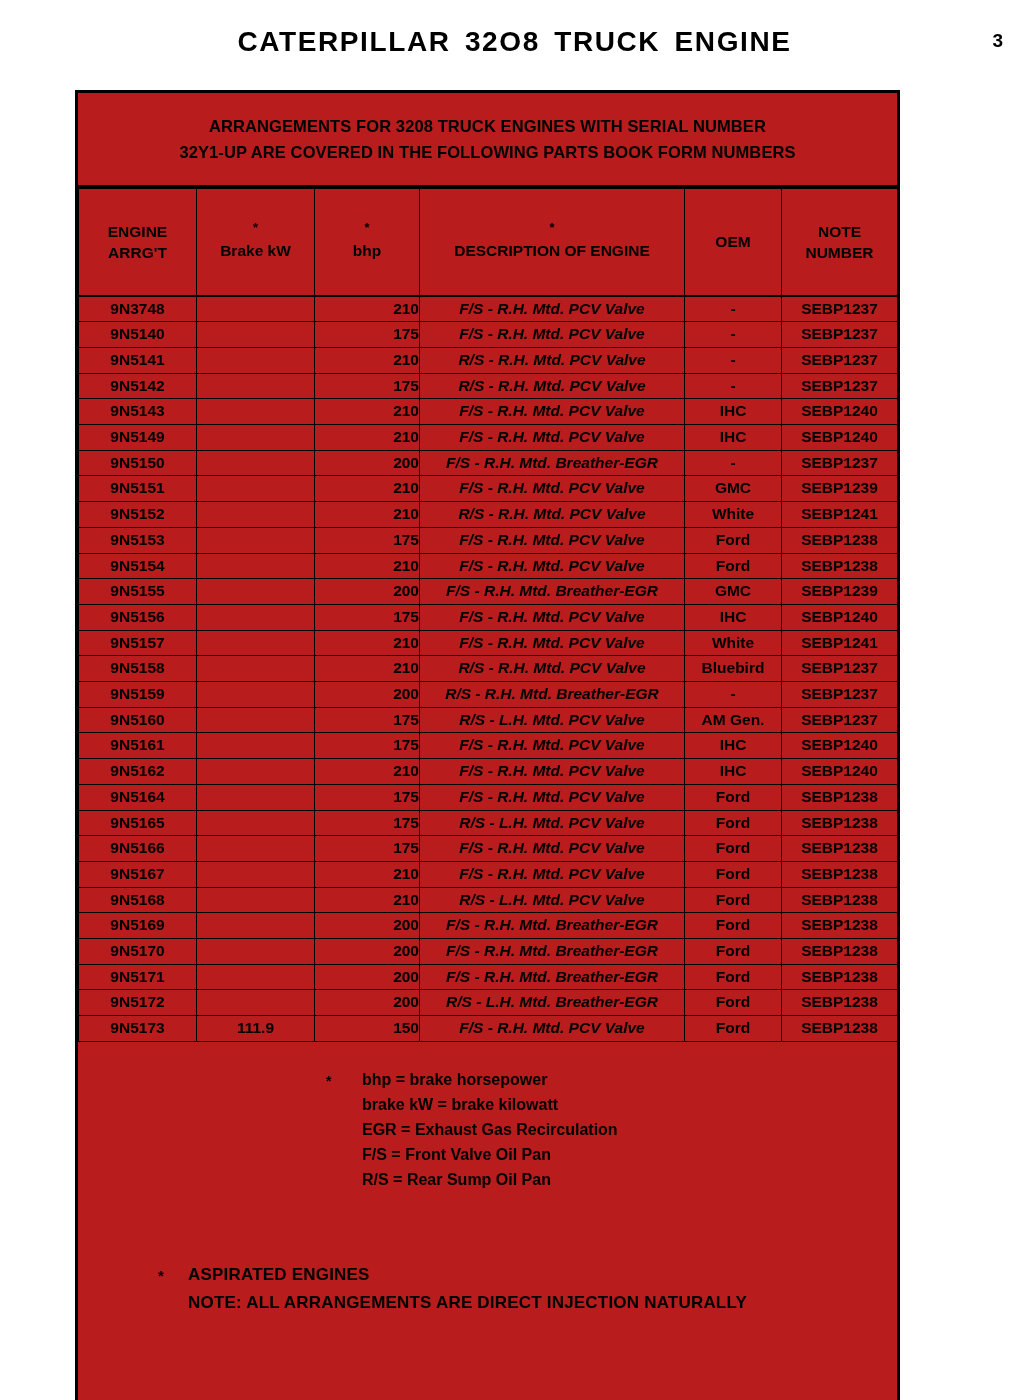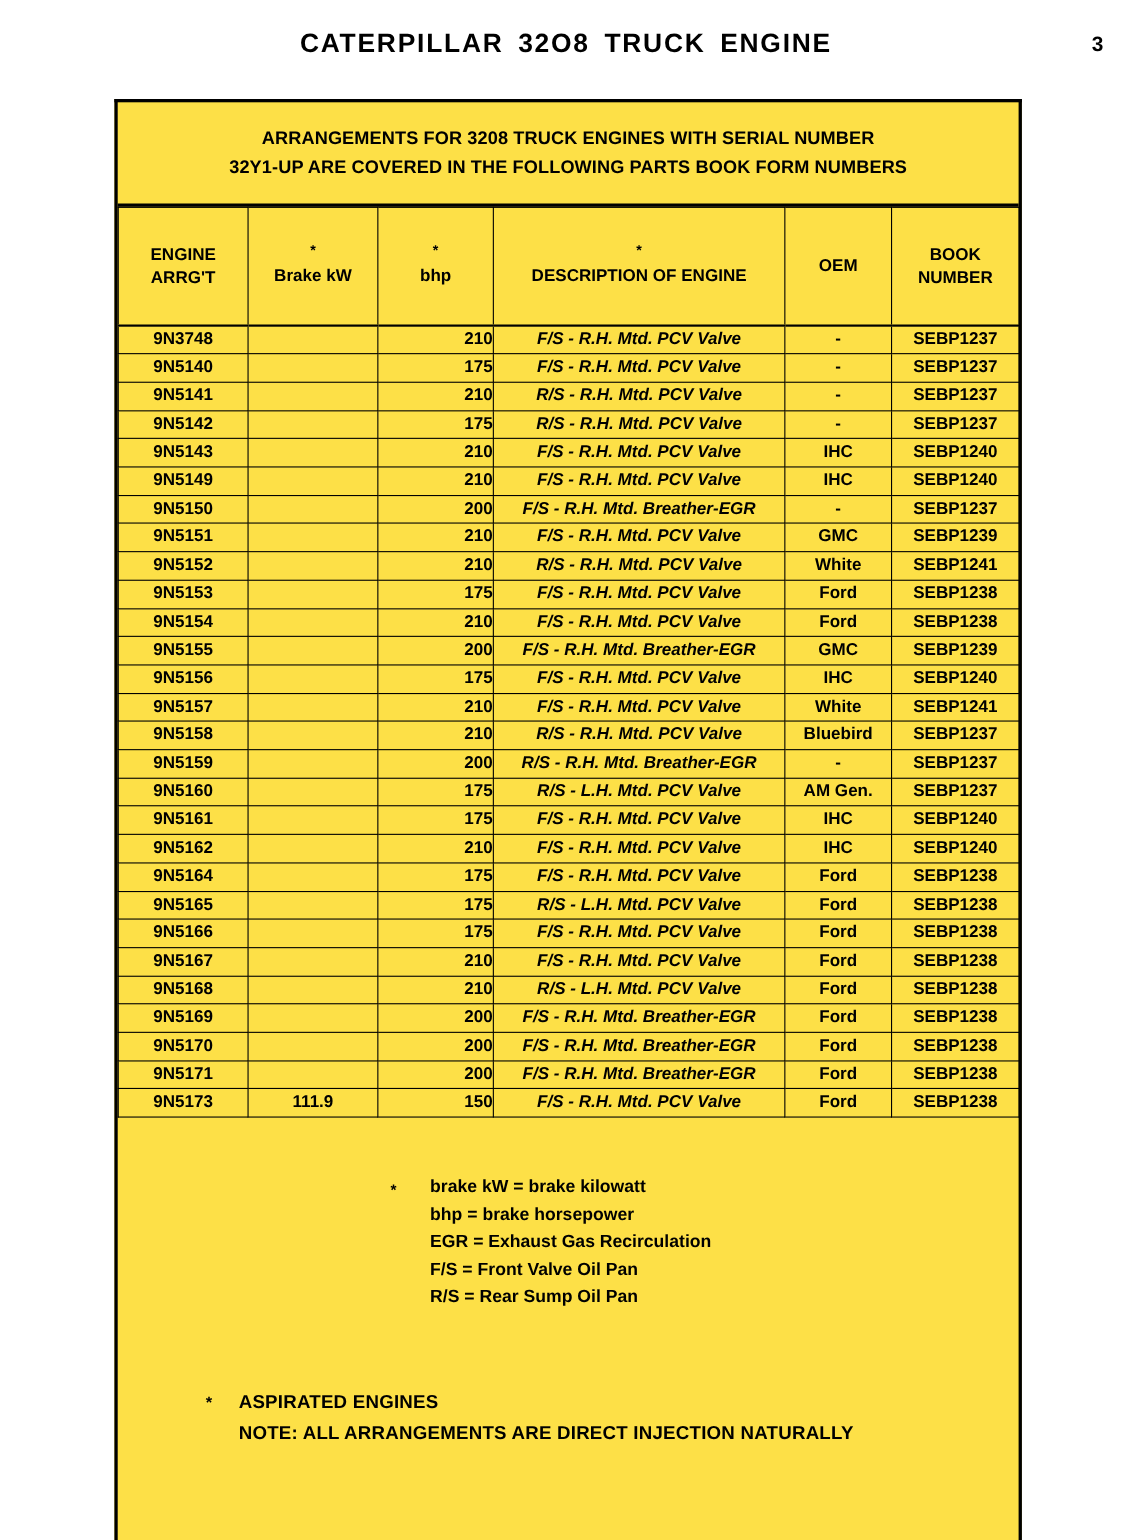--- a/index.html
+++ b/index.html
@@ -24,47 +24,47 @@
     top: 26px;
     width: 1029px;
     height: 40px;
   }
   .doc-title {
     position: absolute;
     left: 0;
     top: 0;
     width: 1029px;
     text-align: center;
-    font-size: 24px;
+    font-size: 28px;
     font-weight: bold;
     letter-spacing: 1.6px;
     word-spacing: 5px;
     white-space: pre;
   }
   .page-number {
     position: absolute;
     right: 26px;
     top: 4px;
     font-size: 19px;
     font-weight: bold;
   }
 
   
   .frame {
     position: absolute;
-    left: 104px;
+    left: 75px;
     top: 90px;
     width: 825px;
     height: 1310px;
     border-left: 3px solid #000;
     border-right: 3px solid #000;
     border-top: 3px solid #000;
     border-bottom: none;
     box-sizing: border-box;
-    background: #fde047;
+    background: #b91c1c;
   }
 
   
   .banner {
     position: relative;
     height: 95px;
     border-bottom: 3px solid #000;
     box-sizing: border-box;
     display: flex;
     align-items: center;
@@ -215,21 +215,21 @@
         </th>
         <th>
           <span class="th-star">*</span>
           <span class="th-line">DESCRIPTION OF ENGINE</span>
         </th>
         <th>
           <span class="th-line">OEM</span>
         </th>
         <th>
           <span class="th-stack">
-            <span class="th-line">BOOK</span>
+            <span class="th-line">NOTE</span>
             <span class="th-line">NUMBER</span>
           </span>
         </th>
       </tr>
     </thead>
     <tbody id="table-body">
         <tr>
           <td class="cell-arr">9N3748</td>
           <td class="cell-kw"></td>
           <td class="cell-bhp">210</td>
@@ -439,35 +439,43 @@
         </tr>
         <tr>
           <td class="cell-arr">9N5171</td>
           <td class="cell-kw"></td>
           <td class="cell-bhp">200</td>
           <td class="cell-desc">F/S - R.H. Mtd. Breather-EGR</td>
           <td class="cell-oem">Ford</td>
           <td class="cell-form">SEBP1238</td>
         </tr>
         <tr>
+          <td class="cell-arr">9N5172</td>
+          <td class="cell-kw"></td>
+          <td class="cell-bhp">200</td>
+          <td class="cell-desc">R/S - L.H. Mtd. Breather-EGR</td>
+          <td class="cell-oem">Ford</td>
+          <td class="cell-form">SEBP1238</td>
+        </tr>
+        <tr>
           <td class="cell-arr">9N5173</td>
           <td class="cell-kw">111.9</td>
           <td class="cell-bhp">150</td>
           <td class="cell-desc">F/S - R.H. Mtd. PCV Valve</td>
           <td class="cell-oem">Ford</td>
           <td class="cell-form">SEBP1238</td>
         </tr>
       </tbody>
   </table>
 
   <div class="legend">
     <span class="legend-star">*</span>
     <div class="legend-lines" id="legend-lines">
+        <div>bhp = brake horsepower</div>
         <div>brake kW = brake kilowatt</div>
-        <div>bhp = brake horsepower</div>
         <div>EGR = Exhaust Gas Recirculation</div>
         <div>F/S = Front Valve Oil Pan</div>
         <div>R/S = Rear Sump Oil Pan</div>
       </div>
   </div>
 
   <div class="note">
     <span class="note-star">*</span>
     <div class="note-lines">
       <div>ASPIRATED ENGINES</div>

